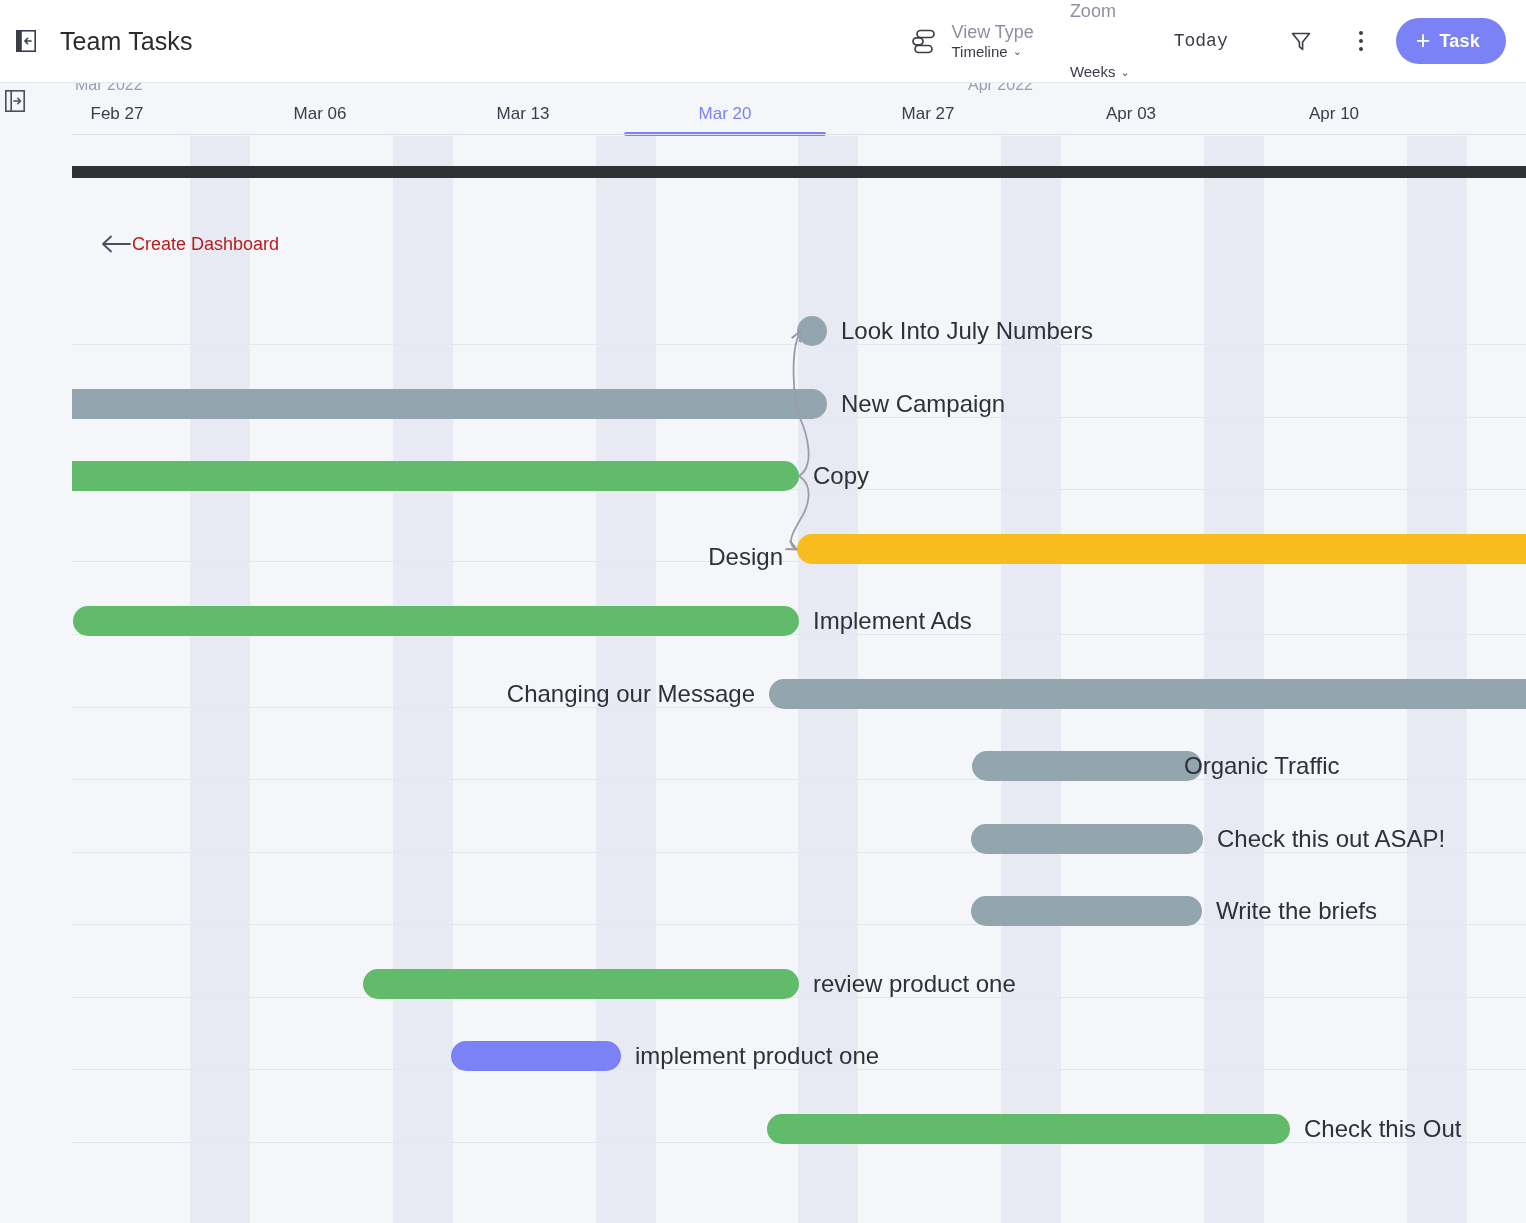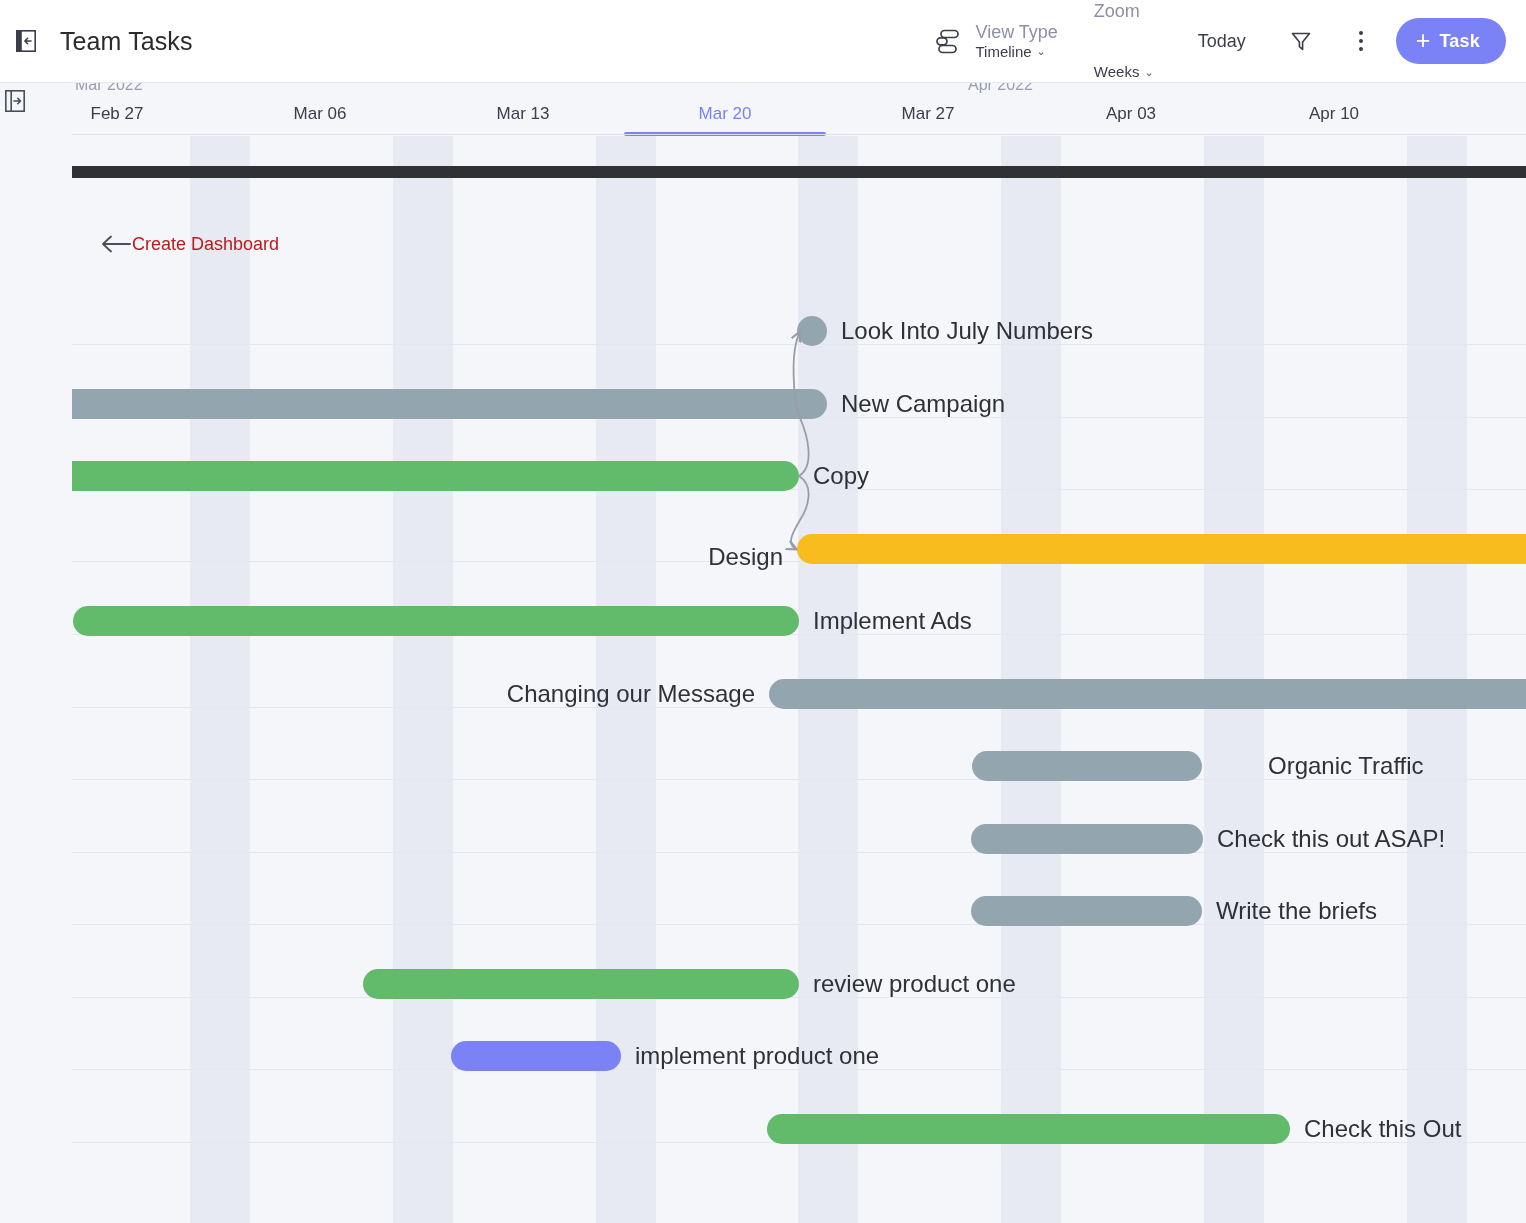--- a/index.html
+++ b/index.html
@@ -32,21 +32,21 @@
   .view-type-ctl {
     display: flex; align-items: center; gap: 11px; cursor: pointer; margin-right: 36px;
   }
   .stack-ico { width: 30px; height: 30px; flex: none; }
   .ctl-text { display: flex; flex-direction: column; line-height: 1.18; }
   .ctl-top { font-size: 18px; color: #8d90a2; }
   .ctl-bot { font-size: 15px; color: #3b3d4a; display: flex; align-items: center; gap: 5px; }
   .caret { font-size: 11px; color: #55586a; }
 
   .zoom-ctl { display: flex; flex-direction: column; line-height: 1.18; cursor: pointer; margin-right: 44px; gap: 41px; }
-  .today-btn { font-size: 18px; color: #3b3d4a; cursor: pointer; margin-right: 42px; }
+  .today-btn { font-size: 18px; color: #3b3d4a; cursor: pointer; margin-right: 60px; font-family: Liberation Mono, monospace; }
   .filter-btn { width: 26px; height: 26px; cursor: pointer; margin-right: 36px; display:flex; align-items:center; justify-content:center;}
   .kebab-btn { width: 22px; height: 26px; cursor: pointer; margin-right: 24px; display:flex; flex-direction:column; align-items:center; justify-content:center; gap:4px;}
   .kebab-btn i { display:block; width:4px; height:4px; border-radius:50%; background:#3b3d4a; }
 
   .task-btn {
     display: flex; align-items: center; gap: 9px;
     background: #7b82f5; color: #ffffff;
     border-radius: 28px; height: 46px; padding: 0 26px 0 20px;
     margin-right: 20px; cursor: pointer; border: none;
     font-size: 18px; font-weight: 700; letter-spacing: .2px;
@@ -266,21 +266,21 @@
         <div class="bar-label right-of" style="top: 253px; left: 841px;">New Campaign</div>
         <div class="bar clip-left" title="Copy" style="left: 72px; top: 325px; width: 727px; background: rgb(97, 187, 106);"></div>
         <div class="bar-label right-of" style="top: 325px; left: 813px;">Copy</div>
         <div class="bar clip-right" title="Design" style="left: 797px; top: 398px; width: 729px; background: rgb(249, 188, 31);"></div>
         <div class="bar-label left-of" style="top: 398px; right: 743px; margin-top: 8px;">Design</div>
         <div class="bar" title="Implement Ads" style="left: 73px; top: 470px; width: 726px; background: rgb(97, 187, 106);"></div>
         <div class="bar-label right-of" style="top: 470px; left: 813px;">Implement Ads</div>
         <div class="bar clip-right" title="Changing our Message" style="left: 769px; top: 543px; width: 757px; background: rgb(147, 165, 175);"></div>
         <div class="bar-label left-of" style="top: 543px; right: 771px;">Changing our Message</div>
         <div class="bar" title="Organic Traffic" style="left: 972px; top: 615px; width: 230px; background: rgb(147, 165, 175);"></div>
-        <div class="bar-label right-of" style="top: 615px; left: 1268px;">Organic Traffic</div>
+        <div class="bar-label right-of" style="top: 615px; left: 1184px;">Organic Traffic</div>
         <div class="bar" title="Check this out ASAP!" style="left: 971px; top: 688px; width: 232px; background: rgb(147, 165, 175);"></div>
         <div class="bar-label right-of" style="top: 688px; left: 1217px;">Check this out ASAP!</div>
         <div class="bar" title="Write the briefs" style="left: 971px; top: 760px; width: 231px; background: rgb(147, 165, 175);"></div>
         <div class="bar-label right-of" style="top: 760px; left: 1216px;">Write the briefs</div>
         <div class="bar" title="review product one" style="left: 363px; top: 833px; width: 436px; background: rgb(97, 187, 106);"></div>
         <div class="bar-label right-of" style="top: 833px; left: 813px;">review product one</div>
         <div class="bar" title="implement product one" style="left: 451px; top: 905px; width: 170px; background: rgb(123, 130, 245);"></div>
         <div class="bar-label right-of" style="top: 905px; left: 635px;">implement product one</div>
         <div class="bar" title="Check this Out" style="left: 767px; top: 978px; width: 523px; background: rgb(97, 187, 106);"></div>
         <div class="bar-label right-of" style="top: 978px; left: 1304px;">Check this Out</div>

